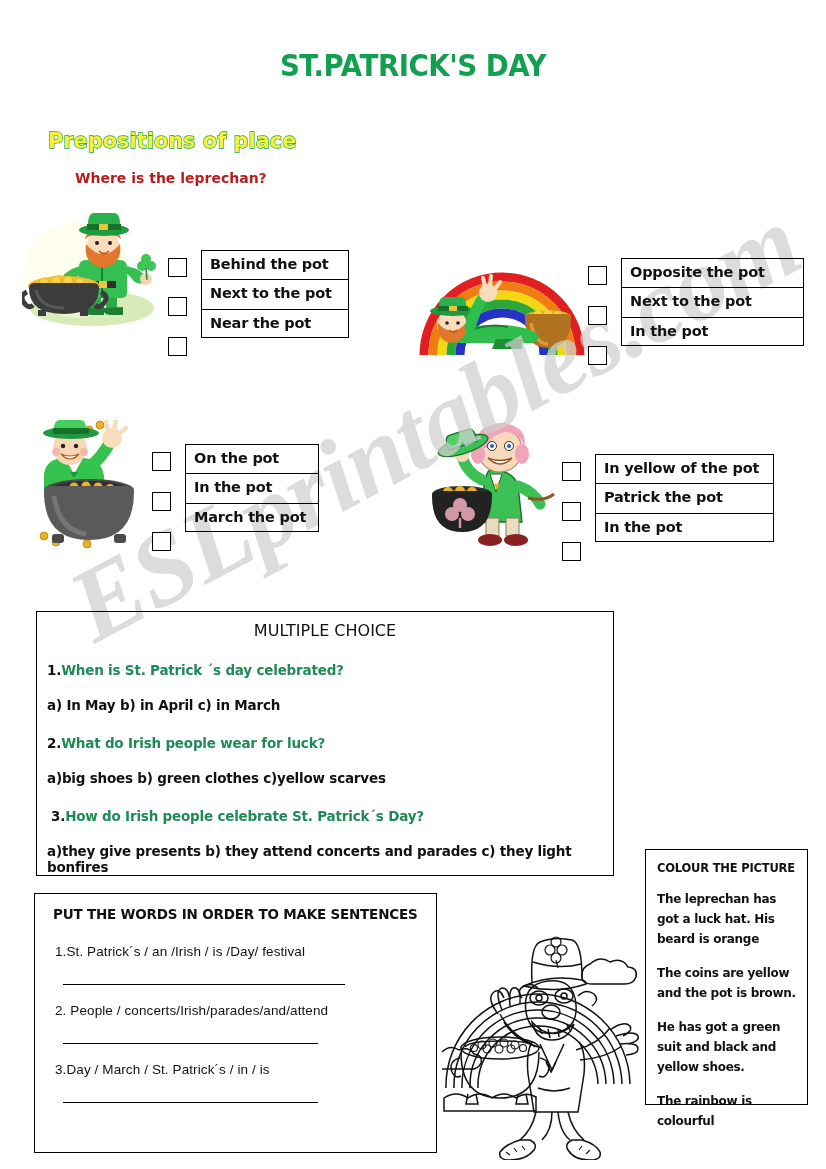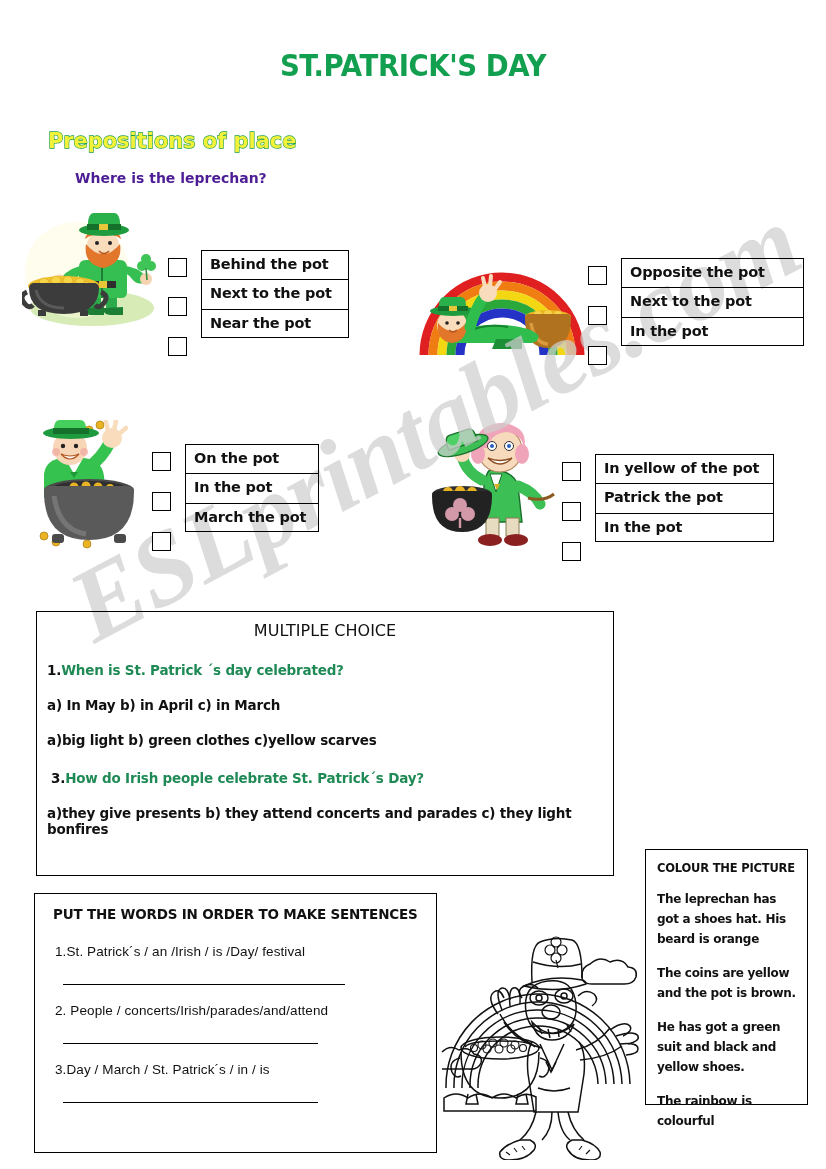--- a/index.html
+++ b/index.html
@@ -53,21 +53,21 @@
     paint-order:stroke fill;
     transform:scaleX(.95);
     transform-origin:left center;
     z-index:6;
   }
   .question-line{
     position:absolute;left:75px;top:170px;
     font-family:"DejaVu Sans", sans-serif;
     font-weight:bold;
     font-size:14px;
-    color:#4c1d95;
+    color:#b91c1c;
     z-index:6;
   }
 
   
   .optgroup{position:absolute;z-index:6;}
   .optgroup .boxes{position:absolute;left:0;top:0;}
   .chk{
     width:19px;height:19px;
     border:1.6px solid #000;
     background:#fff;
@@ -511,21 +511,22 @@
         </div>
     </div>
   </div>
 
   <div class="mc-panel">
     <div class="mc-title">MULTIPLE CHOICE</div>
 
     <div class="mc-q"><span class="num">1.</span><span>When is St. Patrick ´s day celebrated?</span></div>
     <div class="mc-a">a)   In May    b) in April     c)  in March</div>
 
-    <div class="mc-a">a)big light  b) green clothes  c)yellow scarves</div>
+    <div class="mc-q"><span class="num">2.</span><span>What do Irish people wear for luck?</span></div>
+    <div class="mc-a">a)big shoes  b) green clothes  c)yellow scarves</div>
 
     <div class="mc-q" style="margin-left:14px;"><span class="num">3.</span><span>How do Irish people celebrate St. Patrick´s Day?</span></div>
     <div class="mc-a">a)they give presents  b) they attend concerts and parades   c) they light bonfires</div>
   </div>
 
   <div class="wo-panel">
     <div class="wo-title">PUT THE WORDS IN ORDER TO MAKE SENTENCES</div>
 
     <div class="wo-item">1.St. Patrick´s / an /Irish / is /Day/ festival</div>
     <div class="wo-lines">
@@ -628,19 +629,19 @@
         <g stroke-width="1.1">
           <path d="M66 250 l4 3 M74 246 l3 4 M82 244 l3 4"></path>
           <path d="M150 248 l-4 4 M142 244 l-3 4"></path>
         </g>
       </g>
     </svg>
   </div>
 
   <div class="col-panel">
     <div class="col-title">COLOUR THE PICTURE</div>
-    <div class="col-p">The leprechan has got a shoes hat. His beard is orange</div>
+    <div class="col-p">The leprechan has got a luck hat. His beard is orange</div>
     <div class="col-p">The coins are yellow and the pot is brown.</div>
     <div class="col-p">He has got a green suit and black and yellow shoes.</div>
     <div class="col-p">The rainbow is colourful</div>
   </div>
 
 </div>
 
 </body></html>

